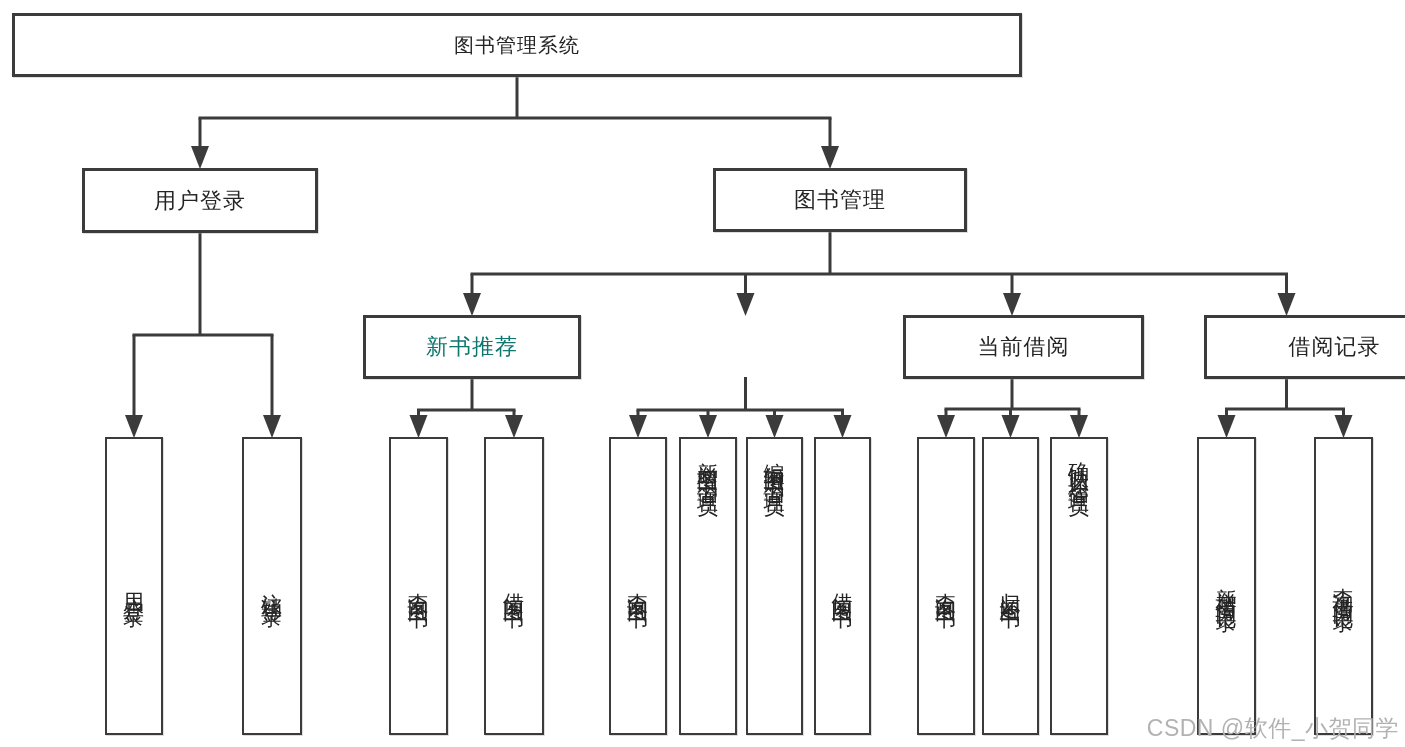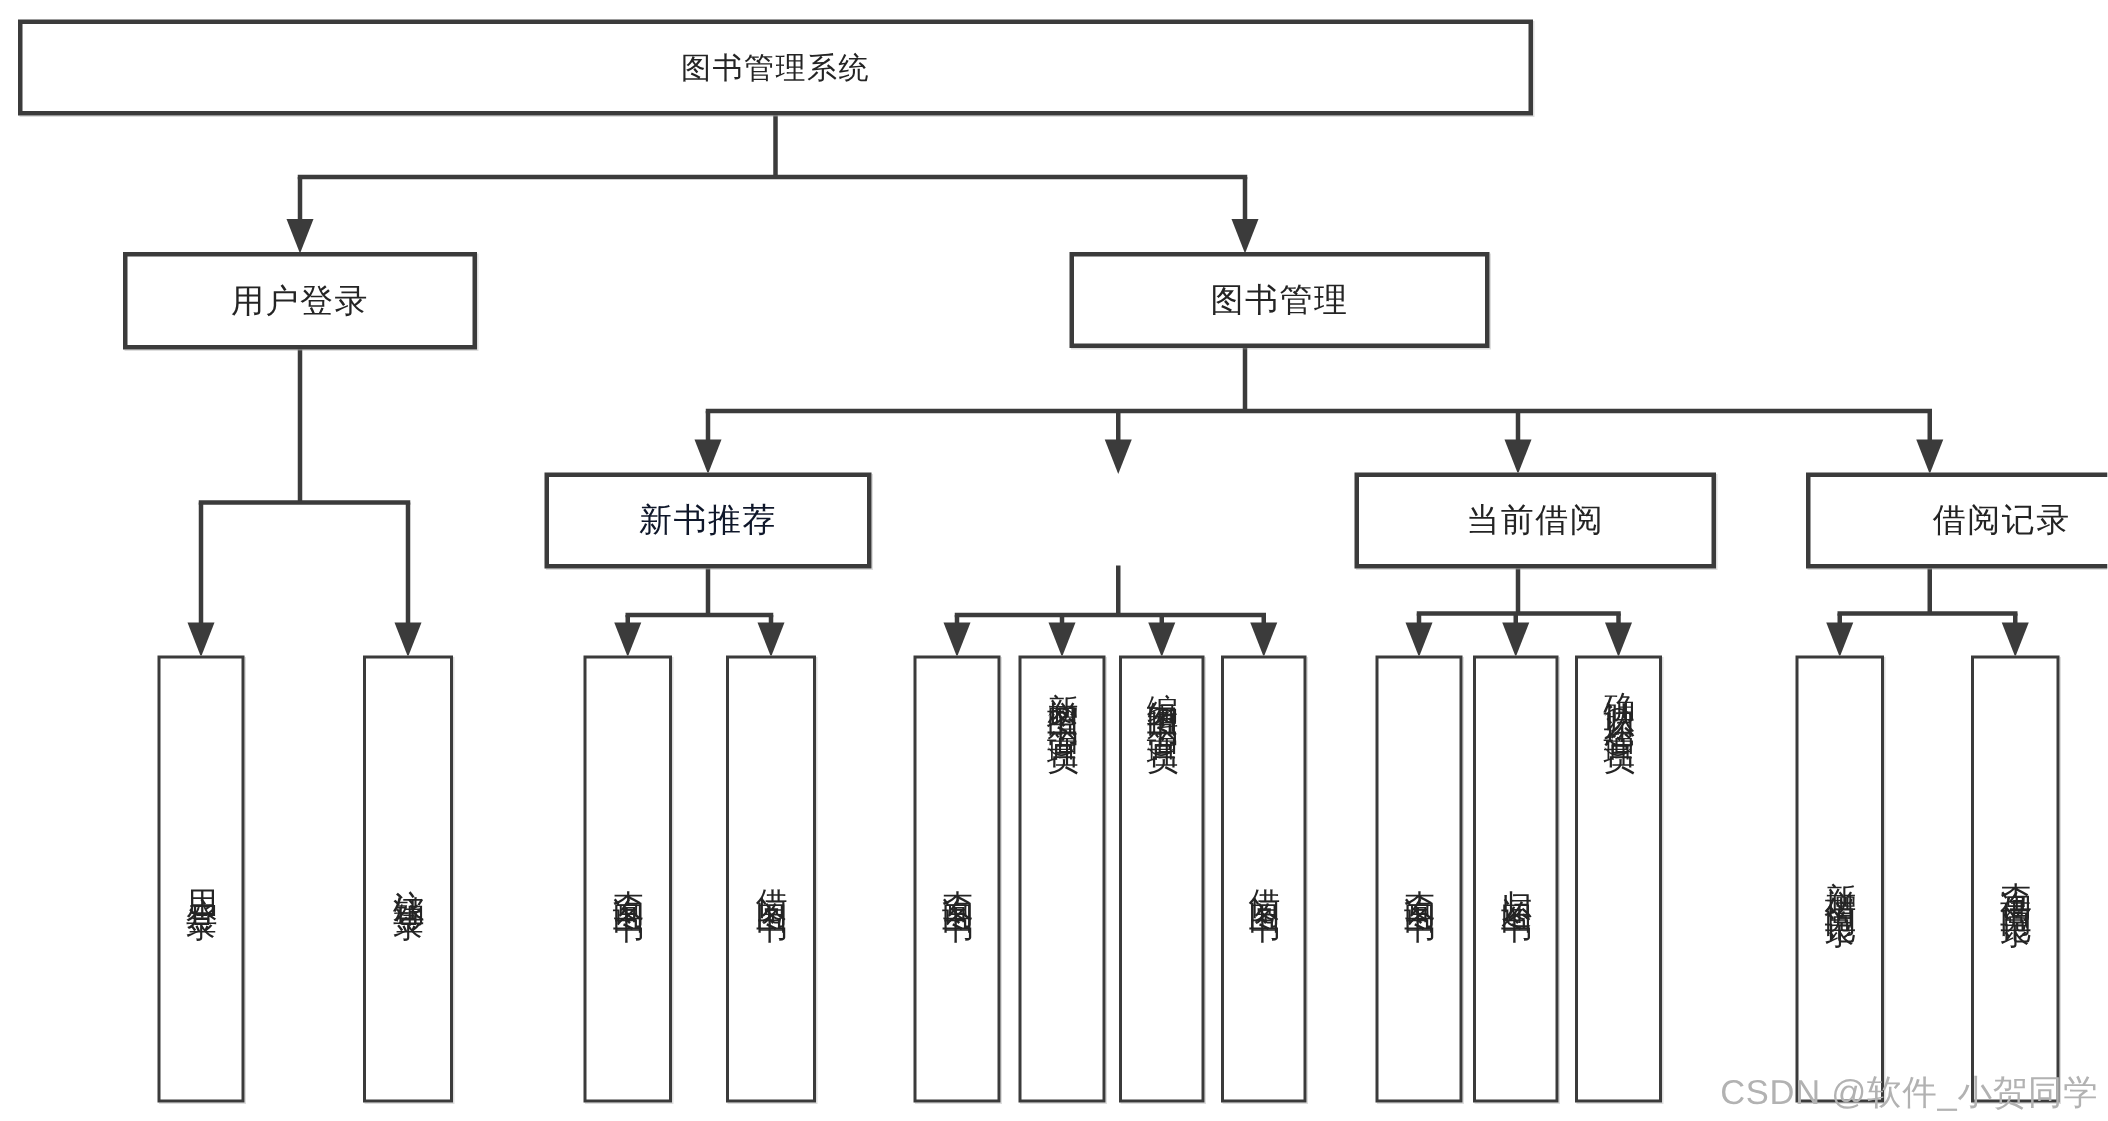--- a/index.html
+++ b/index.html
@@ -128,25 +128,25 @@
       <polygon points="1334.5,415 1352.5,415 1343.5,438" fill="#3b3b3b"></polygon>
     </svg>
 
   <div class="watermark" style="color: rgb(178, 178, 178);">CSDN @软件_小贺同学</div>
 <div class="node h root" style="left: 12px; top: 13px; width: 1010px; height: 64px; border: 3px solid rgb(59, 59, 59);">
       <span style="color: rgb(36, 36, 36);">图书管理系统</span>
     </div>
     <div class="node h" style="left: 82px; top: 168px; width: 236px; height: 65px; border: 3px solid rgb(59, 59, 59);">
       <span style="color: rgb(36, 36, 36);">用户登录</span>
     </div>
-    <div class="node h" style="left: 713px; top: 168px; width: 280px; height: 64px; border: 3px solid rgb(59, 59, 59);">
+    <div class="node h" style="left: 713px; top: 168px; width: 254px; height: 64px; border: 3px solid rgb(59, 59, 59);">
       <span style="color: rgb(36, 36, 36);">图书管理</span>
     </div>
     <div class="node h" style="left: 363px; top: 315px; width: 218px; height: 64px; border: 3px solid rgb(59, 59, 59);">
-      <span style="color: #0f172a;">新书推荐</span>
+      <span style="color: #0f766e;">新书推荐</span>
     </div>
     <div class="node h" style="left: 903px; top: 315px; width: 241px; height: 64px; border: 3px solid rgb(59, 59, 59);">
       <span style="color: rgb(36, 36, 36);">当前借阅</span>
     </div>
     <div class="node h" style="left: 1204px; top: 315px; width: 261px; height: 64px; border: 3px solid rgb(59, 59, 59);">
       <span style="color: rgb(36, 36, 36);">借阅记录</span>
     </div>
     <div class="node v" style="left: 105px; top: 437px; width: 58px; height: 298px; border: 2.5px solid rgb(59, 59, 59);">
       <span style="color: rgb(36, 36, 36);">用户登录</span>
     </div>

